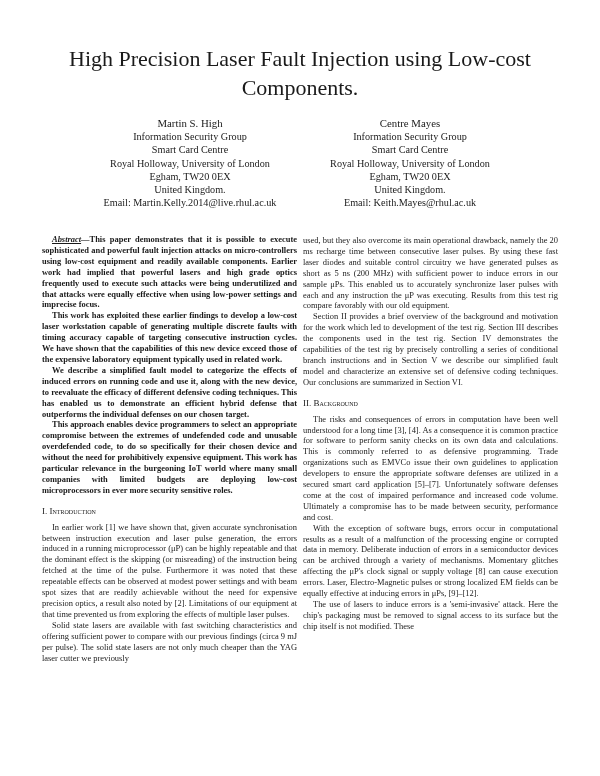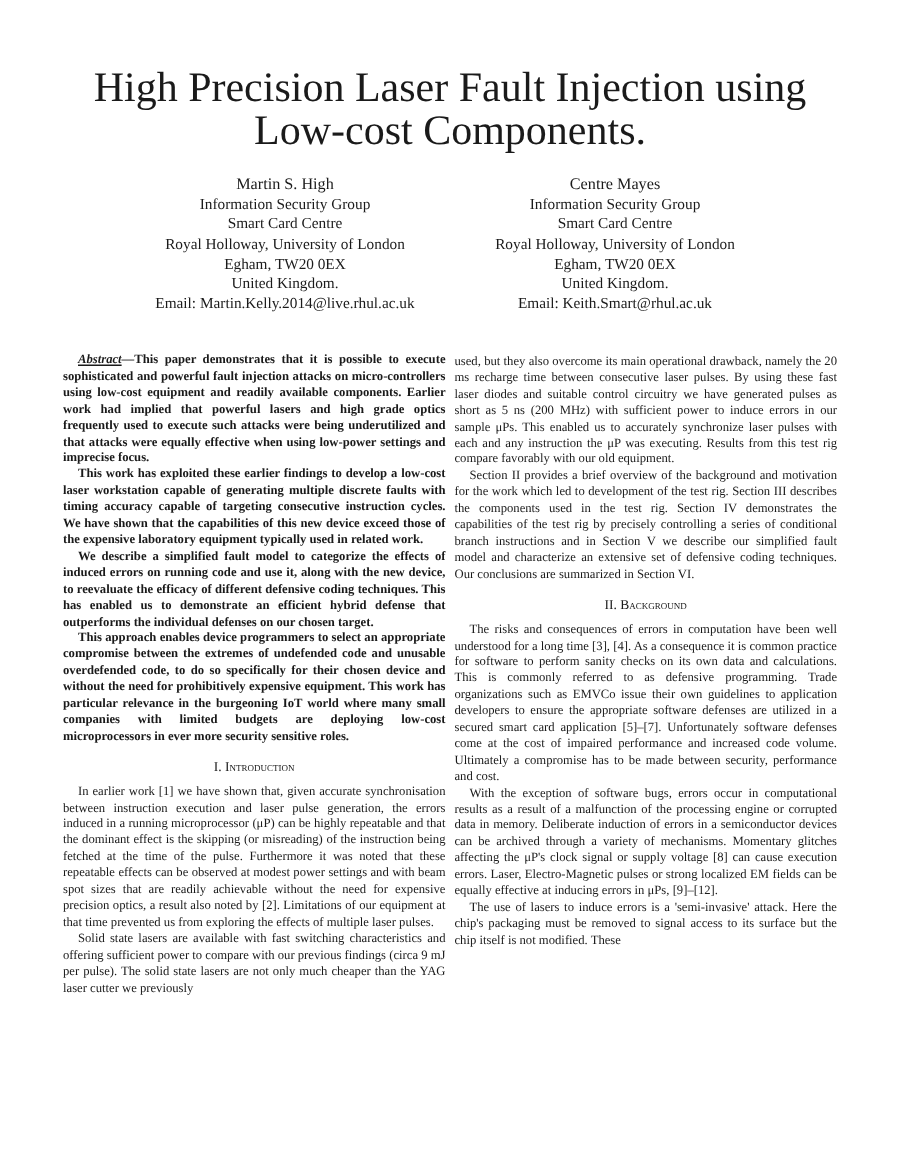--- a/index.html
+++ b/index.html
@@ -1,28 +1,28 @@
 <!DOCTYPE html>
 <html><head>
 <meta charset="utf-8">
 <style>
   html, body { margin: 0; padding: 0; background: #ffffff; }
   body { width: 600px; height: 776px; position: relative; overflow: hidden; color: #1a1a1a; font-family: "Liberation Serif", "DejaVu Serif", serif; }
-  .title { position: absolute; top: 44px; left: 30px; width: 540px; text-align: center; font-size: 28px; line-height: 29px; }
+  .title { position: absolute; top: 44px; left: 30px; width: 540px; text-align: center; font-size: 22px; line-height: 29px; }
   .author { position: absolute; top: 117px; width: 240px; text-align: center; font-size: 10.2px; line-height: 13.2px; }
   .author.a1 { left: 70px; }
   .author.a2 { left: 290px; }
   .author .name { font-size: 10.8px; }
   .col { position: absolute; top: 234px; width: 255px; font-size: 8.45px; line-height: 10.9px; text-align: justify; hyphens: manual; }
   .col.left { left: 42px; }
   .col.right { left: 303px; width: 255px; top: 235px; font-family: Liberation Serif, serif; }
   .abstract p { margin: 0; font-weight: bold; text-indent: 10px; }
   .abstract .abs-label { font-style: italic; text-decoration: underline; }
   .col p { margin: 0; text-indent: 10px; }
-  .section-heading { text-align: center; text-indent: 0 !important; margin: 10px 0 5px 0 !important; font-variant: small-caps; font-size: 9px; }
+  .section-heading { text-align: left; text-indent: 0 !important; margin: 10px 0 5px 0 !important; font-variant: small-caps; font-size: 9px; }
 </style>
 </head>
 <body>
 
 <div>
 
   <div class="title">High Precision Laser Fault Injection using Low-cost Components.</div>
 
   <div class="author a1">
     <div class="name">Martin S. High</div>
@@ -34,21 +34,21 @@
     <div>Email: Martin.Kelly.2014@live.rhul.ac.uk</div>
   </div>
 
   <div class="author a2">
     <div class="name">Centre Mayes</div>
     <div>Information Security Group</div>
     <div>Smart Card Centre</div>
     <div>Royal Holloway, University of London</div>
     <div>Egham, TW20 0EX</div>
     <div>United Kingdom.</div>
-    <div>Email: Keith.Smart@rhul.ac.uk</div>
+    <div>Email: Keith.Mayes@rhul.ac.uk</div>
   </div>
 
   <div class="col left">
     <div class="abstract">
       <p><span class="abs-label">Abstract</span><span>—This paper demonstrates that it is possible to execute sophisticated and powerful fault injection attacks on micro-controllers using low-cost equipment and readily available components. Earlier work had implied that powerful lasers and high grade optics frequently used to execute such attacks were being underutilized and that attacks were equally effective when using low-power settings and imprecise focus.</span></p>
       <p>This work has exploited these earlier findings to develop a low-cost laser workstation capable of generating multiple discrete faults with timing accuracy capable of targeting consecutive instruction cycles. We have shown that the capabilities of this new device exceed those of the expensive laboratory equipment typically used in related work.</p>
       <p>We describe a simplified fault model to categorize the effects of induced errors on running code and use it, along with the new device, to reevaluate the efficacy of different defensive coding techniques. This has enabled us to demonstrate an efficient hybrid defense that outperforms the individual defenses on our chosen target.</p>
       <p>This approach enables device programmers to select an appropriate compromise between the extremes of undefended code and unusable overdefended code, to do so specifically for their chosen device and without the need for prohibitively expensive equipment. This work has particular relevance in the burgeoning IoT world where many small companies with limited budgets are deploying low-cost microprocessors in ever more security sensitive roles.</p>
     </div>
     <p class="section-heading">I. Introduction</p>

